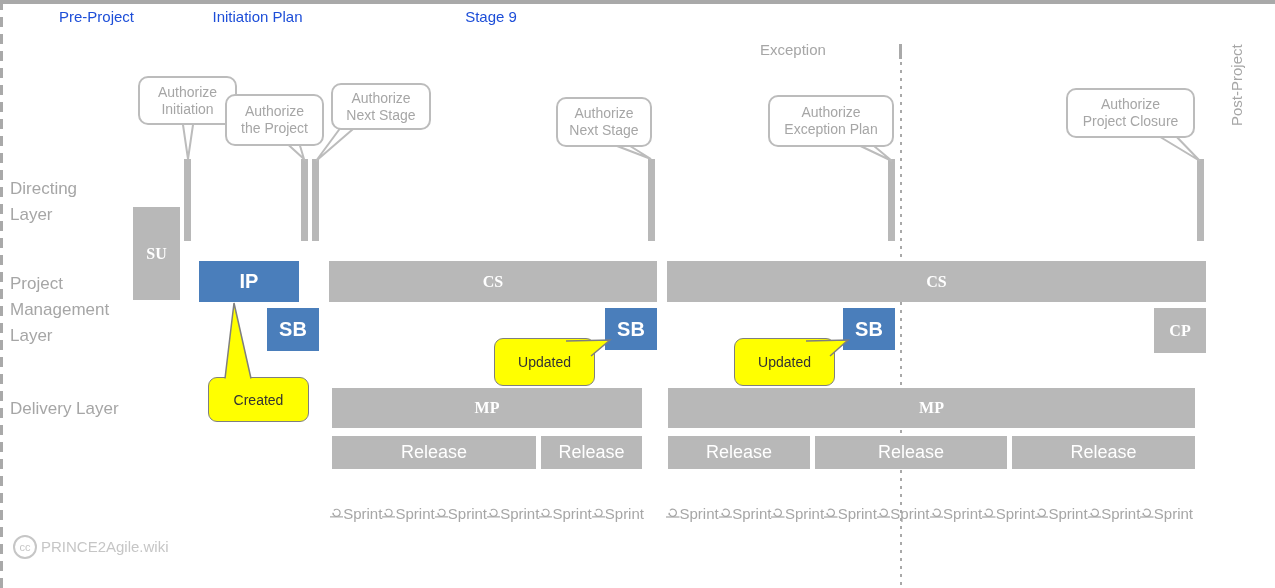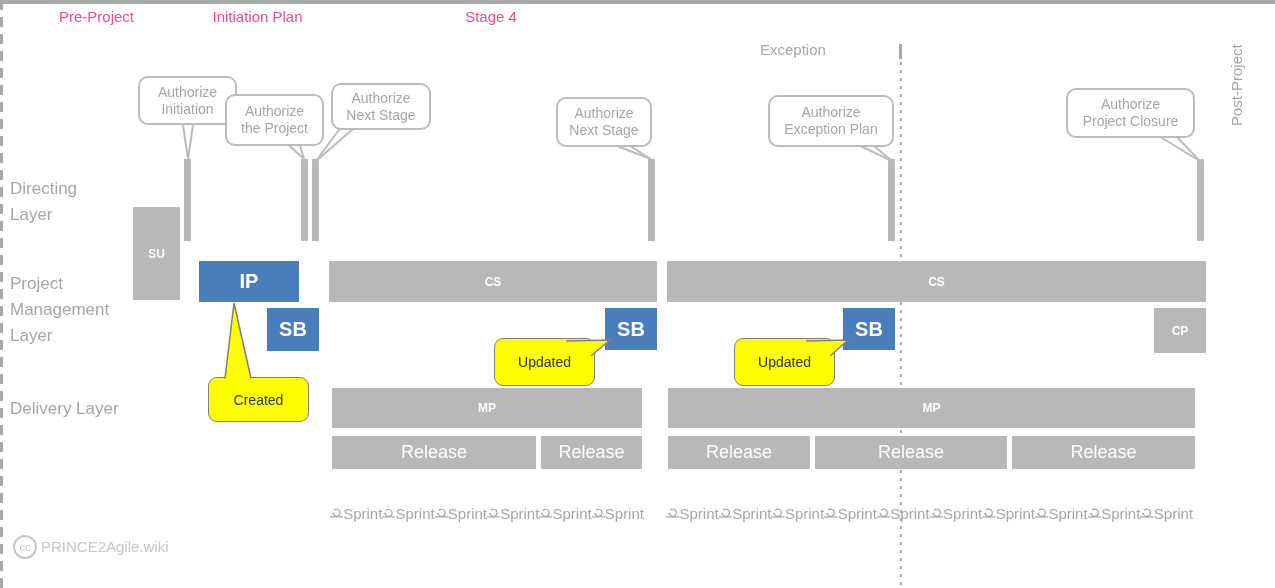--- a/index.html
+++ b/index.html
@@ -10,21 +10,21 @@
   .hline{position:absolute;left:0;right:0;height:4px;background:#a9a9a9;z-index:1;}
   .hl1{top:154;} .hl2{top:242;} .hl3{top:368;}
   .vdash{position:absolute;top:0;bottom:0;width:3px;z-index:1;
          background:repeating-linear-gradient(180deg,#a9a9a9 0 10px,transparent 10px 17px);}
   .vd1{left:193;} .vd2{left:322;} .vd3{left:660;} .vd4{left:1209;}
   .vdot{position:absolute;width:2px;top:62px;bottom:0;left:900px;z-index:1;
         background:repeating-linear-gradient(180deg,#a9a9a9 0 3px,transparent 3px 8px);}
   .vtick{position:absolute;width:3px;height:15px;left:899px;top:44px;background:#a9a9a9;z-index:1;}
 
   
-  .stg{position:absolute;top:8px;color:#ec4899;font-size:15px;text-align:center;z-index:2;}
+  .stg{position:absolute;top:8px;color:#1d4ed8;font-size:15px;text-align:center;z-index:2;}
   .stg-pre{left:0;width:193px;} .stg-init{left:193px;width:129px;}
   .stg-s2{left:322px;width:338px;} .stg-s3{left:660px;width:549px;}
   .stg-post{position:absolute;left:1228px;top:26px;height:100px;color:#a6a6a6;font-size:15px;
             writing-mode:vertical-rl;transform:rotate(180deg);z-index:2;}
   .stg-exc{position:absolute;left:760px;width:134px;top:41px;text-align:left;
            color:#a6a6a6;font-size:15px;z-index:2;}
 
   
   .layer-lbl{position:absolute;color:#a6a6a6;font-size:17px;line-height:26px;z-index:2;}
   .ly-dir{left:10px;top:176px;width:110px;}
@@ -32,21 +32,21 @@
   .ly-del{left:10px;top:396px;width:110px;}
 
   
   .dbar{position:absolute;top:159px;height:82px;width:7px;background:#b8b8b8;z-index:2;}
   .db1{left:184px;} .db2{left:301px;} .db3{left:312px;}
   .db4{left:648px;} .db5{left:888px;} .db6{left:1197px;}
 
   
   .gbox,.bbox,.rel{position:absolute;display:flex;align-items:center;justify-content:center;
        color:#fff;z-index:3;}
-  .gbox{background:#b8b8b8;font-weight:bold;font-size:12px;}
+  .gbox{background:#b8b8b8;font-weight:bold;font-size:16px;font-family:Liberation Serif, serif;}
   .bbox{background:#4a7ebb;font-weight:bold;font-size:20px;}
   .rel{background:#b8b8b8;font-size:18px;top:436px;height:33px;}
   .su{left:133px;top:207px;width:47px;height:93px;}
   .ip{left:199px;top:261px;width:100px;height:41px;}
   .sb1{left:267px;top:308px;width:52px;height:43px;}
   .cs1{left:329px;top:261px;width:328px;height:41px;}
   .sb2{left:605px;top:308px;width:52px;height:42px;}
   .cs2{left:667px;top:261px;width:539px;height:41px;}
   .sb3{left:843px;top:308px;width:52px;height:42px;}
   .cp{left:1154px;top:308px;width:52px;height:45px;}
@@ -101,21 +101,21 @@
 
   <div class="vdash vd1"></div>
   <div class="vdash vd2"></div>
   <div class="vdash vd3"></div>
   <div class="vdash vd4"></div>
   <div class="vtick"></div>
   <div class="vdot"></div>
 
   <div class="stg stg-pre">Pre-Project</div>
   <div class="stg stg-init">Initiation Plan</div>
-  <div class="stg stg-s2">Stage 4</div>
+  <div class="stg stg-s2">Stage 9</div>
   <div class="stg-post">Post-Project</div>
   <div class="stg-exc">Exception</div>
 
   <div class="layer-lbl ly-pm">Project Management Layer</div>
   <div class="layer-lbl ly-dir">Directing Layer</div>
   <div class="layer-lbl ly-del">Delivery Layer</div>
 
   <div class="dbar db1"></div>
   <div class="dbar db2"></div>
   <div class="dbar db3"></div>

